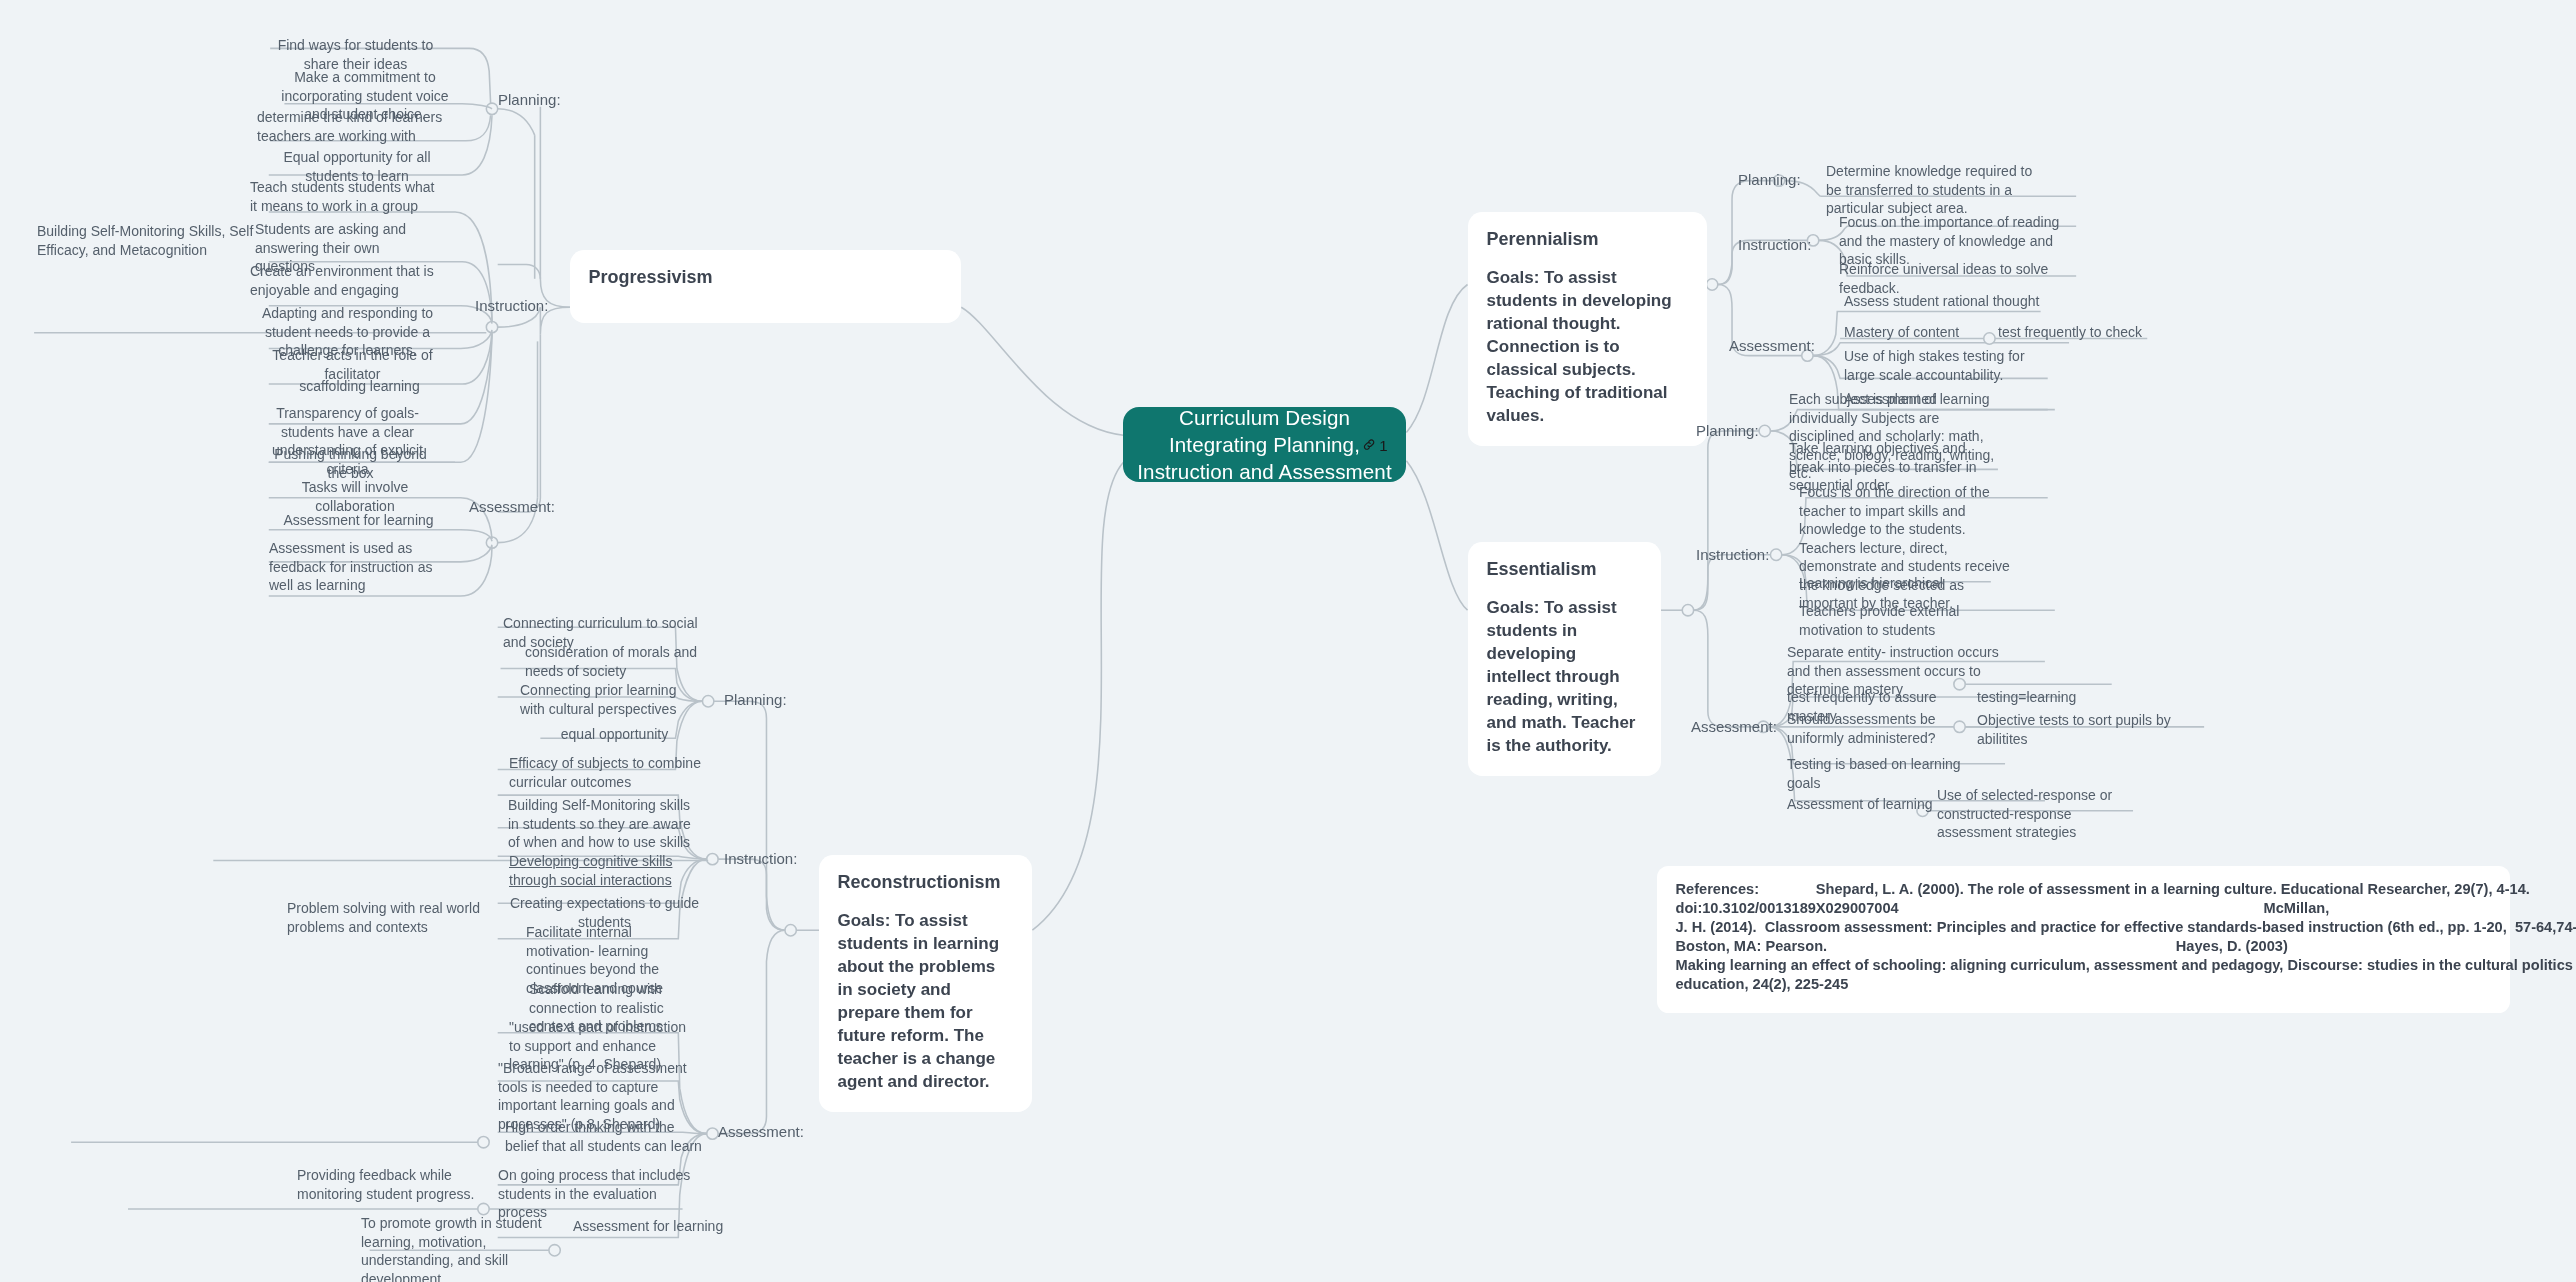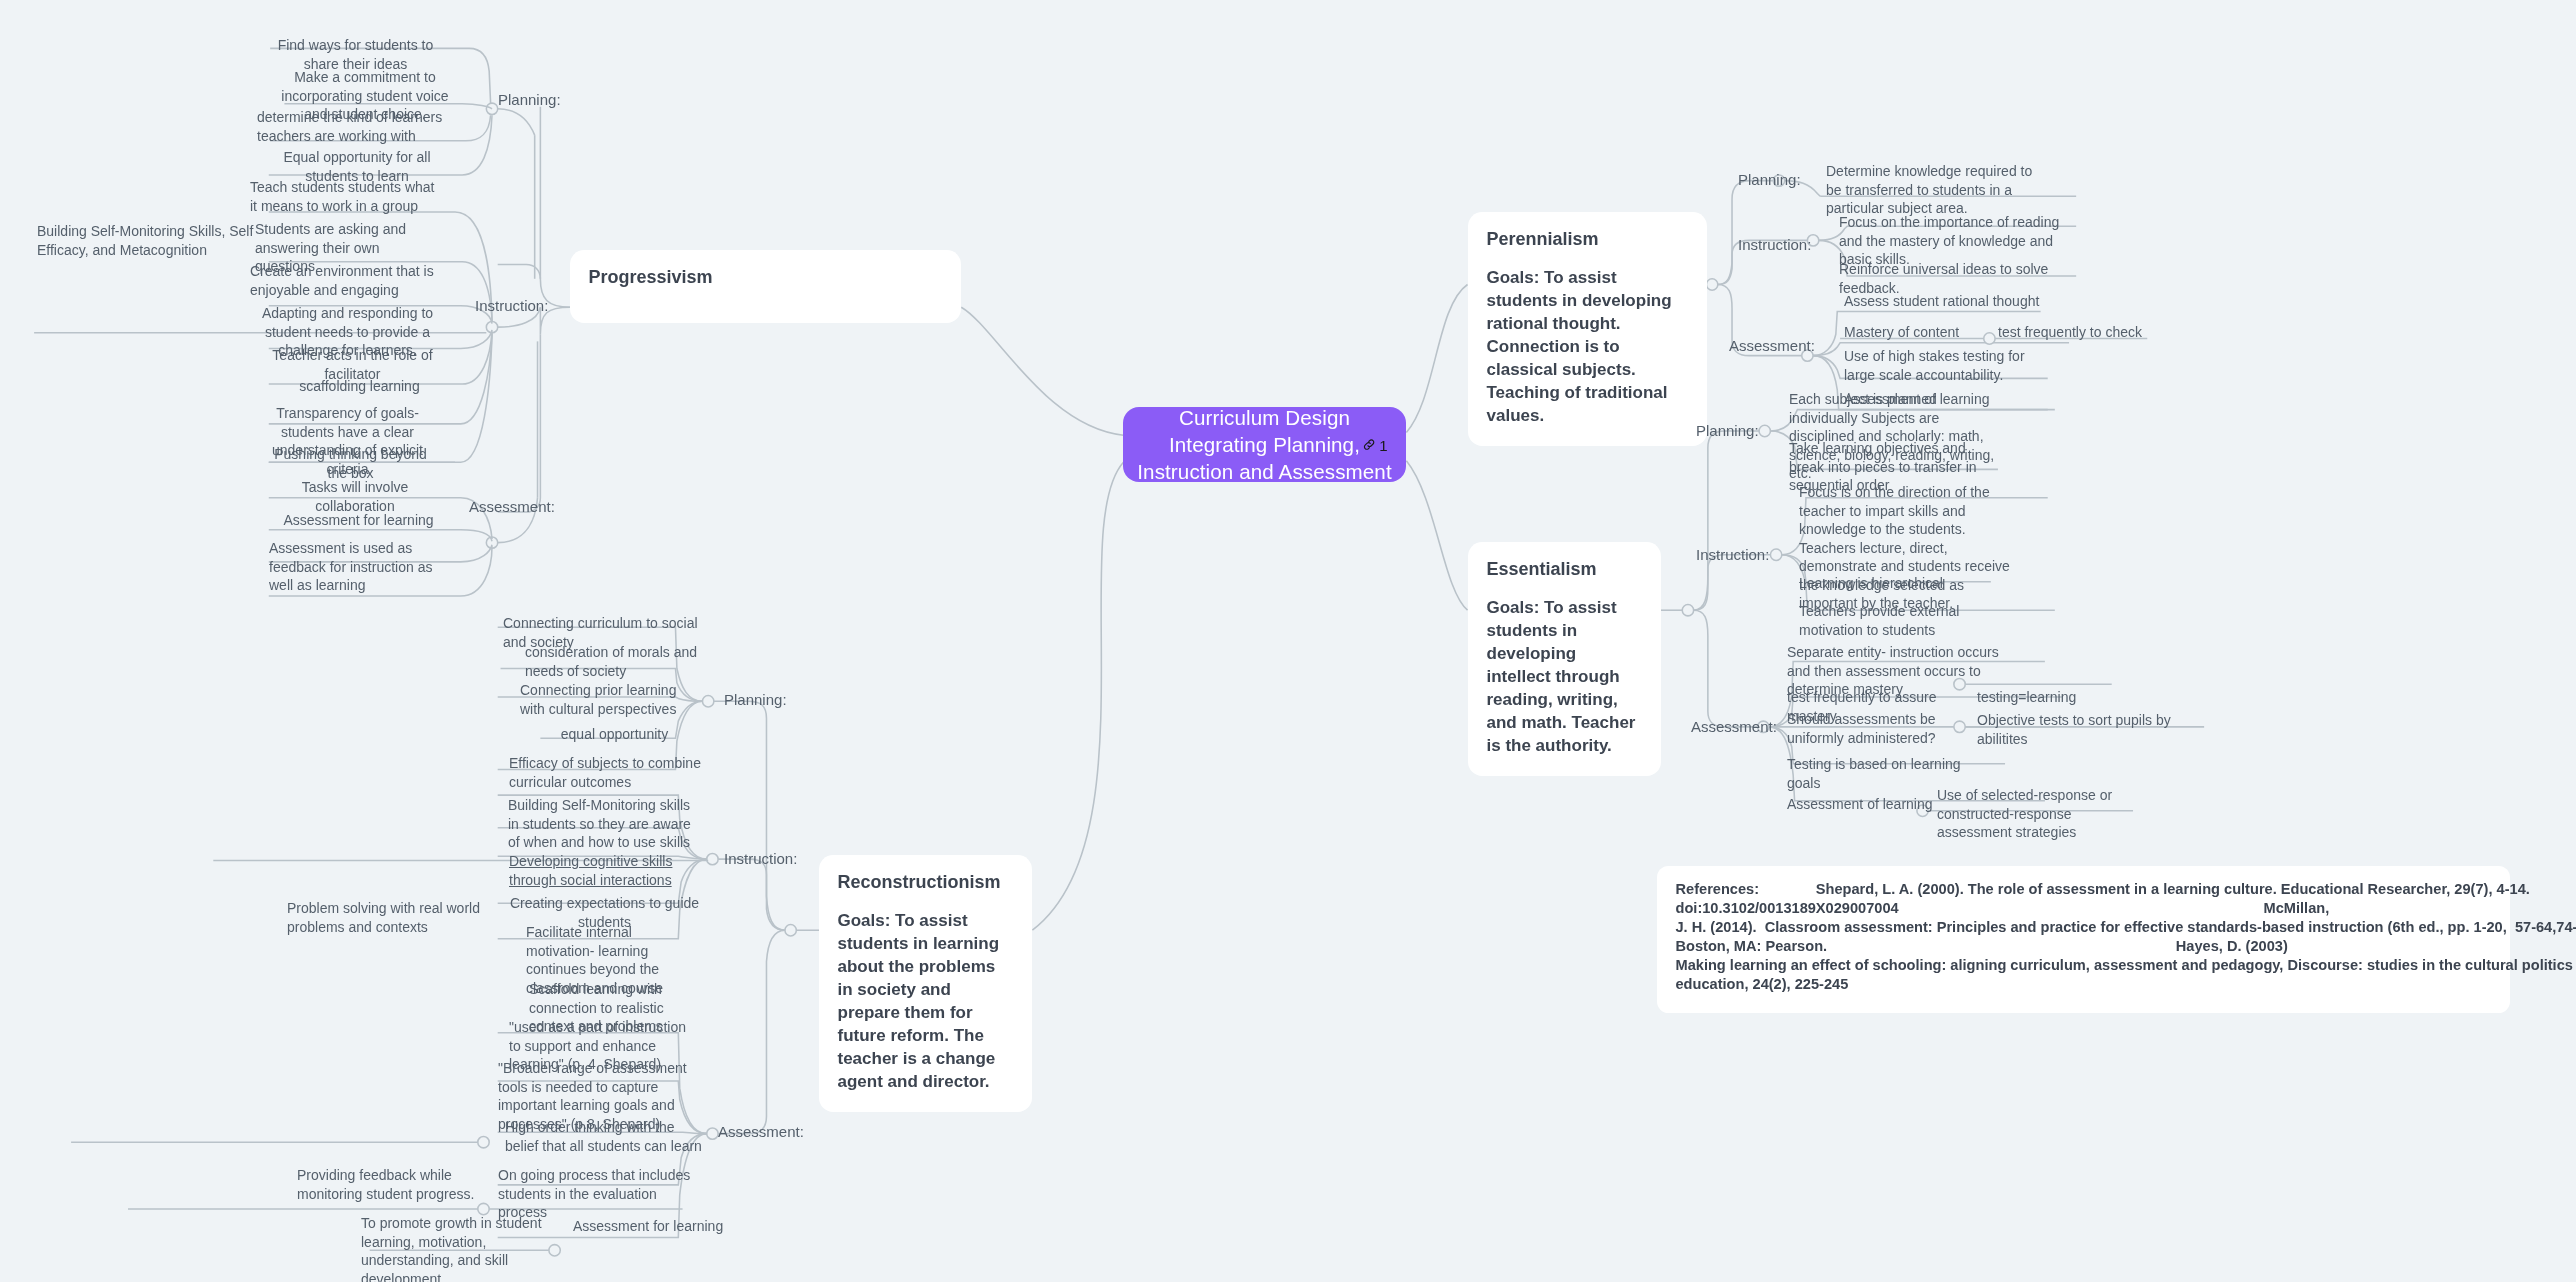--- a/index.html
+++ b/index.html
@@ -38,21 +38,21 @@
     stroke: #b9c2c9;
     stroke-width: 2.2;
   }
   
   .central {
     position: absolute;
     left: 1123px;
     top: 407px;
     width: 283px;
     height: 75px;
-    background: #8b5cf6;
+    background: #0f766e;
     border-radius: 16px;
     display: flex;
     align-items: center;
     justify-content: center;
     box-sizing: border-box;
     padding: 0 12.8px;
   }
   .central .ctext {
     color: #ffffff;
     font-size: 20.6px;

